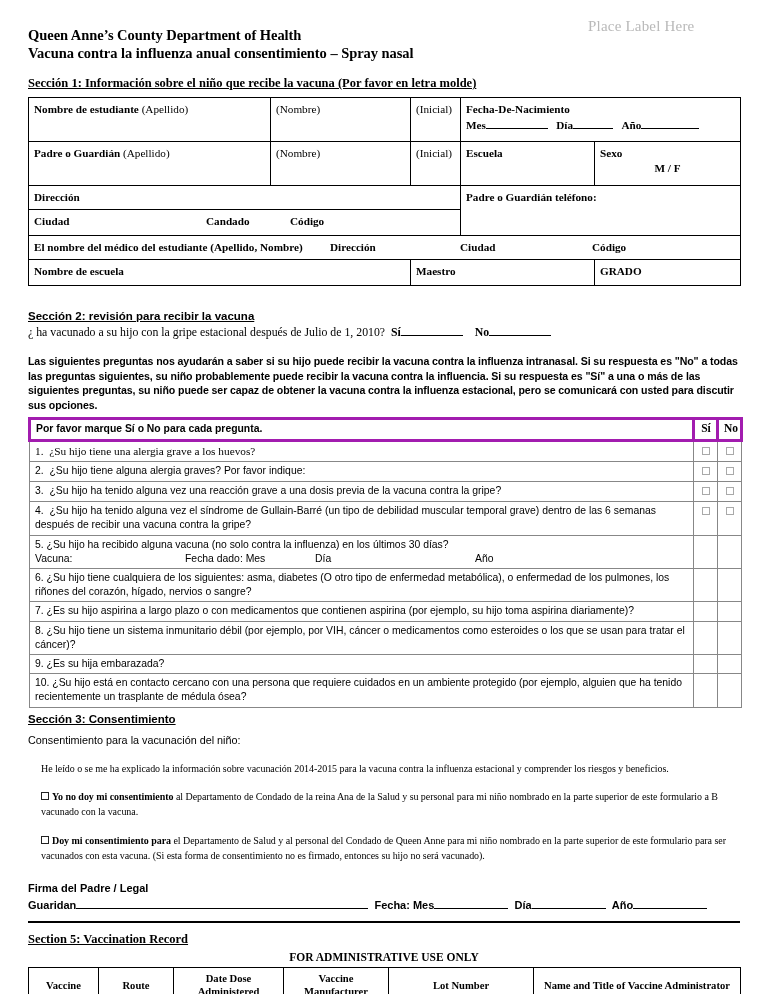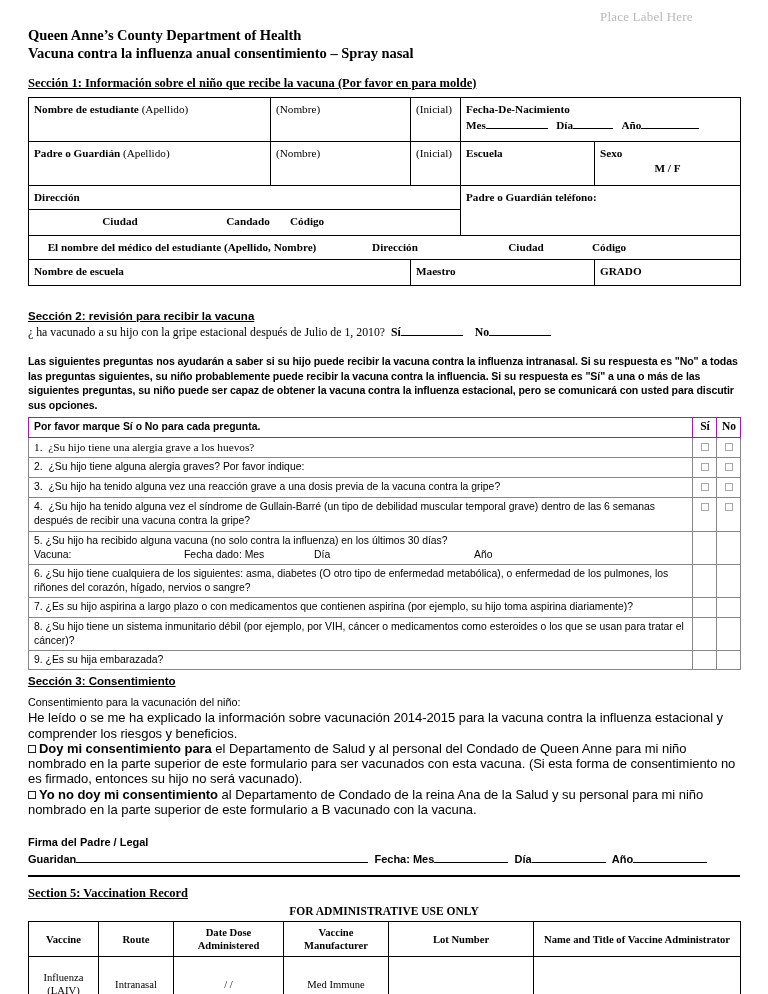--- a/index.html
+++ b/index.html
@@ -18,27 +18,26 @@
   .page {
     position: relative;
     width: 768px;
     height: 994px;
     padding: 0 28px;
   }
 
   
   .place-label {
     position: absolute;
-    top: 9px;
+    top: 18px;
     left: 588px;
     font-family: "Liberation Serif", serif;
-    font-size: 13px;
+    font-size: 15px;
     color: #b9b9b9;
     letter-spacing: .2px;
-    margin-left: 12px;
   }
 
   
   .doc-title {
     font-family: "Liberation Serif", serif;
     font-weight: bold;
     font-size: 14.5px;
     line-height: 18px;
     margin: 0;
     padding-top: 26px;
@@ -89,21 +88,21 @@
   .lbl-n { font-weight: normal; }
   .ul-blank { display:inline-block; border-bottom:1px solid #000; height:11px; }
   .u90 { width: 62px; }
   .u60 { width: 40px; }
   .u80 { width: 58px; }
 
   .dob-line { margin-top: 2px; }
   .dob-line span.k { font-weight: bold; }
   .mf { text-align:center; font-weight:bold; margin-top:1px; }
 
-  .row-inline { display:flex;text-align:center; }
+  .row-inline { display:flex; }
   .row-inline > div { flex: 0 0 auto; }
 
   
   .q-line {
     font-family: "Liberation Serif", serif;
     font-size: 11.8px;
     line-height: 15px;
     margin: 0 0 2px 0;
   }
   .q-line b { font-weight: bold; }
@@ -129,21 +128,21 @@
     font-size: 10.4px;
   }
   table.questions td {
     border: 1px solid #878787;
     padding: 2px 4px 2px 5px;
     line-height: 14.2px;
     vertical-align: top;
   }
   table.questions tr.hdr td {
     font-weight: bold;
-    border: 1px solid #a21caf;
+    border: 3px solid #a21caf;
     margin-top: 20px;
   }
   table.questions td.yn {
     width: 24px;
     text-align: center;
     vertical-align: top;
     padding-top: 3px;
   }
   table.questions tr.hdr td.yn {
     font-family: "Liberation Serif", serif;
@@ -163,24 +162,24 @@
 
   
   .consent-sub {
     font-family: "Liberation Sans", sans-serif;
     font-weight: normal;
     font-size: 10.8px;
     line-height: 15px;
     margin: 6px 0 0 0;
   }
   .consent-p {
-    font-family: Liberation Sans, sans-serif;
-    font-size: 13px;
+    font-family: Liberation Serif, serif;
+    font-size: 10px;
     line-height: 15.3px;
-    margin: 0;
+    margin: 13px;
     width: 712px;
     letter-spacing: -.05px;
   }
   .consent-p b { font-weight: bold; }
   .cbox-lg {
     display:inline-block;
     width: 8px; height: 8px;
     border: 1.2px solid #222;
     background:#fff;
     margin-right: 3px;
@@ -232,21 +231,21 @@
 </head>
 <body>
 
 <div class="page">
 
   <div class="place-label">Place Label Here</div>
 
   <div class="doc-title">Queen Anne’s County Department of Health</div>
   <div class="doc-subtitle">Vacuna contra la influenza anual consentimiento – Spray nasal</div>
 
-  <div class="section-head-serif">Sección 1: Información sobre el niño que recibe la vacuna (Por favor en para molde)</div>
+  <div class="section-head-serif">Sección 1: Información sobre el niño que recibe la vacuna (Por favor en letra molde)</div>
 
   <table class="info">
     <colgroup>
       <col style="width:242px">
         <col style="width:140px">
         <col style="width:50px">
         <col style="width:134px">
         <col style="width:146px">
     </colgroup>
     <tbody>
@@ -435,35 +434,43 @@
 
       <tr>
         <td>
           <span>9.</span>
           <span>¿Es su hija embarazada?</span>
         </td>
         <td class="yn"></td>
         <td class="yn"></td>
       </tr>
 
+      <tr>
+        <td>
+          <span>10.</span>
+          <span>¿Su hijo está en contacto cercano con una persona que requiere cuidados en un ambiente protegido (por ejemplo, alguien que ha tenido recientemente un trasplante de médula ósea?</span>
+        </td>
+        <td class="yn"></td>
+        <td class="yn"></td>
+      </tr>
     </tbody>
   </table>
 
   <div style="margin-top:1px">
     <span class="section-head-sans">Sección 3: Consentimiento</span>
   </div>
   <div class="consent-sub">Consentimiento para la vacunación del niño:</div>
   <p class="consent-p">He leído o se me ha explicado la información sobre vacunación 2014-2015 para la vacuna contra la influenza estacional y comprender los riesgos y beneficios.</p>
 
   <p class="consent-p">
+    <span class="cbox-lg"></span><b>Yo no doy mi consentimiento</b><span> al Departamento de Condado de la reina Ana de la Salud y su personal para mi niño nombrado en la parte superior de este formulario a B vacunado con la vacuna.</span>
+  </p>
+
+  <p class="consent-p">
     <span class="cbox-lg"></span><b>Doy mi consentimiento para</b><span> el Departamento de Salud y al personal del Condado de Queen Anne para mi niño nombrado en la parte superior de este formulario para ser vacunados con esta vacuna. (Si esta forma de consentimiento no es firmado, entonces su hijo no será vacunado).</span>
-  </p>
-
-  <p class="consent-p">
-    <span class="cbox-lg"></span><b>Yo no doy mi consentimiento</b><span> al Departamento de Condado de la reina Ana de la Salud y su personal para mi niño nombrado en la parte superior de este formulario a B vacunado con la vacuna.</span>
   </p>
 
   <div class="sig">
     <div>Firma del Padre / Legal</div>
     <div class="nowrap">
       <span>Guaridan</span><span class="sigline" style="width:292px"></span>
       &nbsp;<span>Fecha: Mes</span><span class="sigline" style="width:74px"></span>
       &nbsp;<span>Día</span><span class="sigline" style="width:74px"></span>
       &nbsp;<span>Año</span><span class="sigline" style="width:74px"></span>
     </div>

